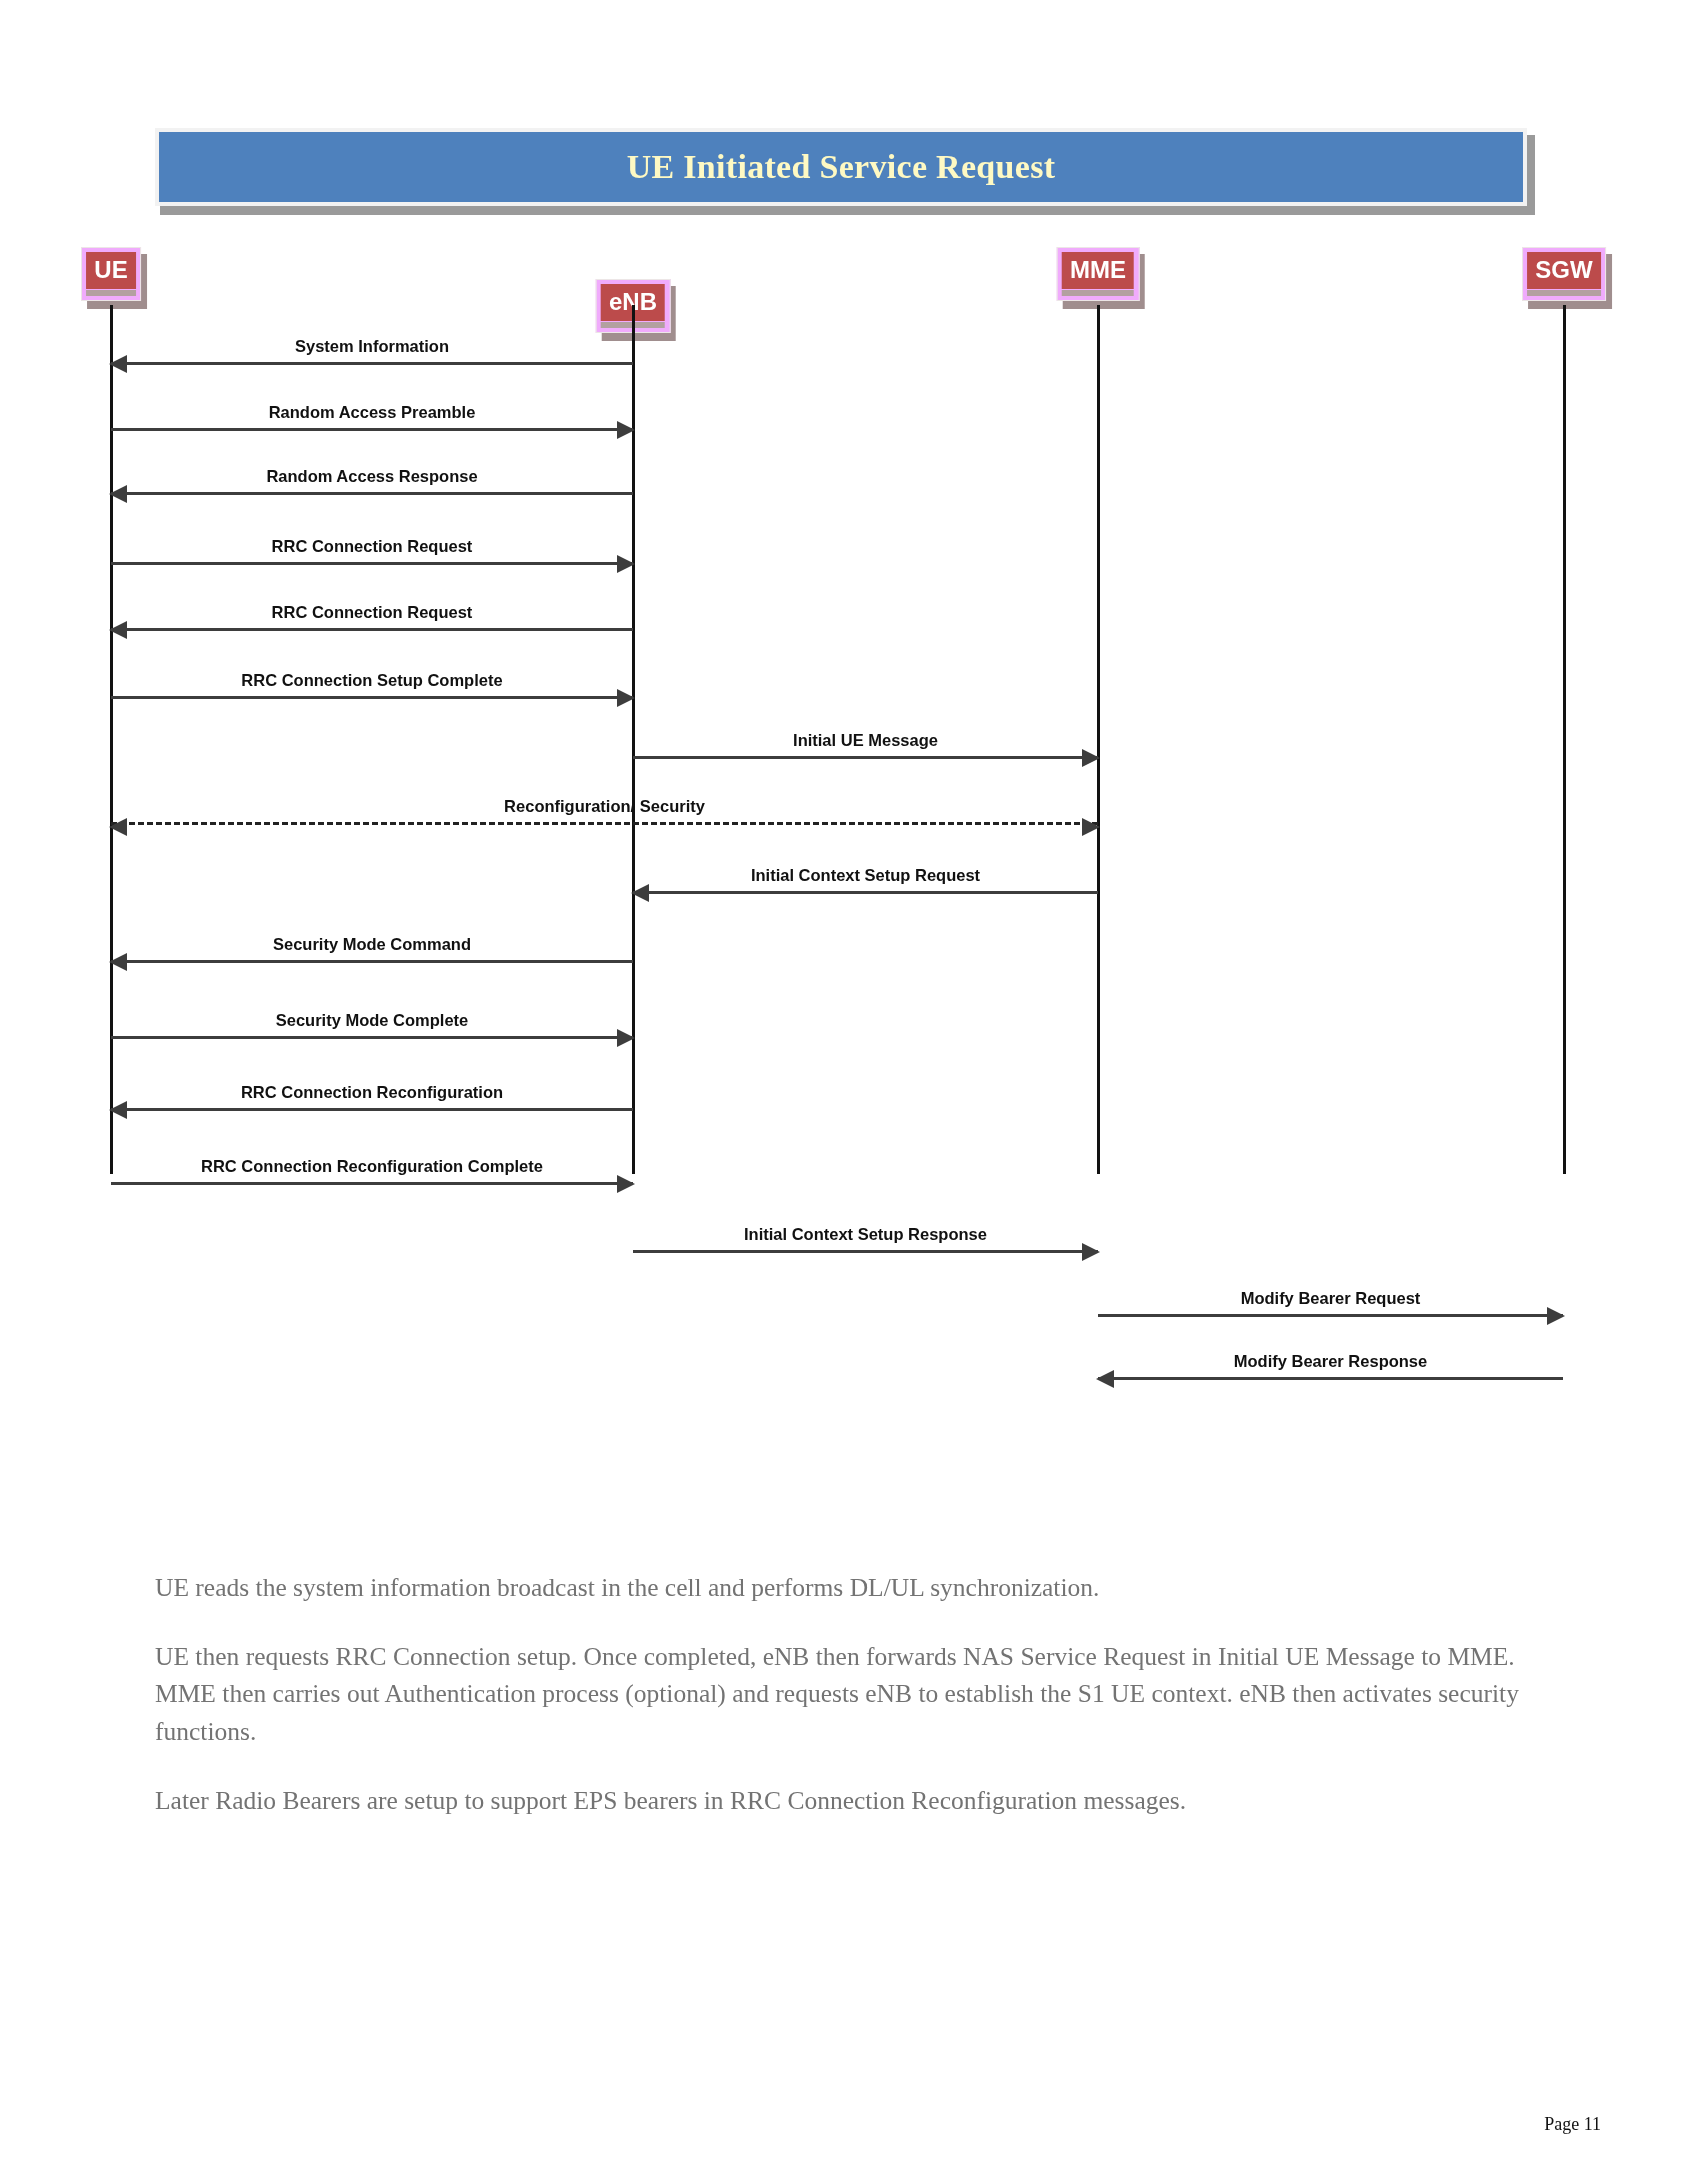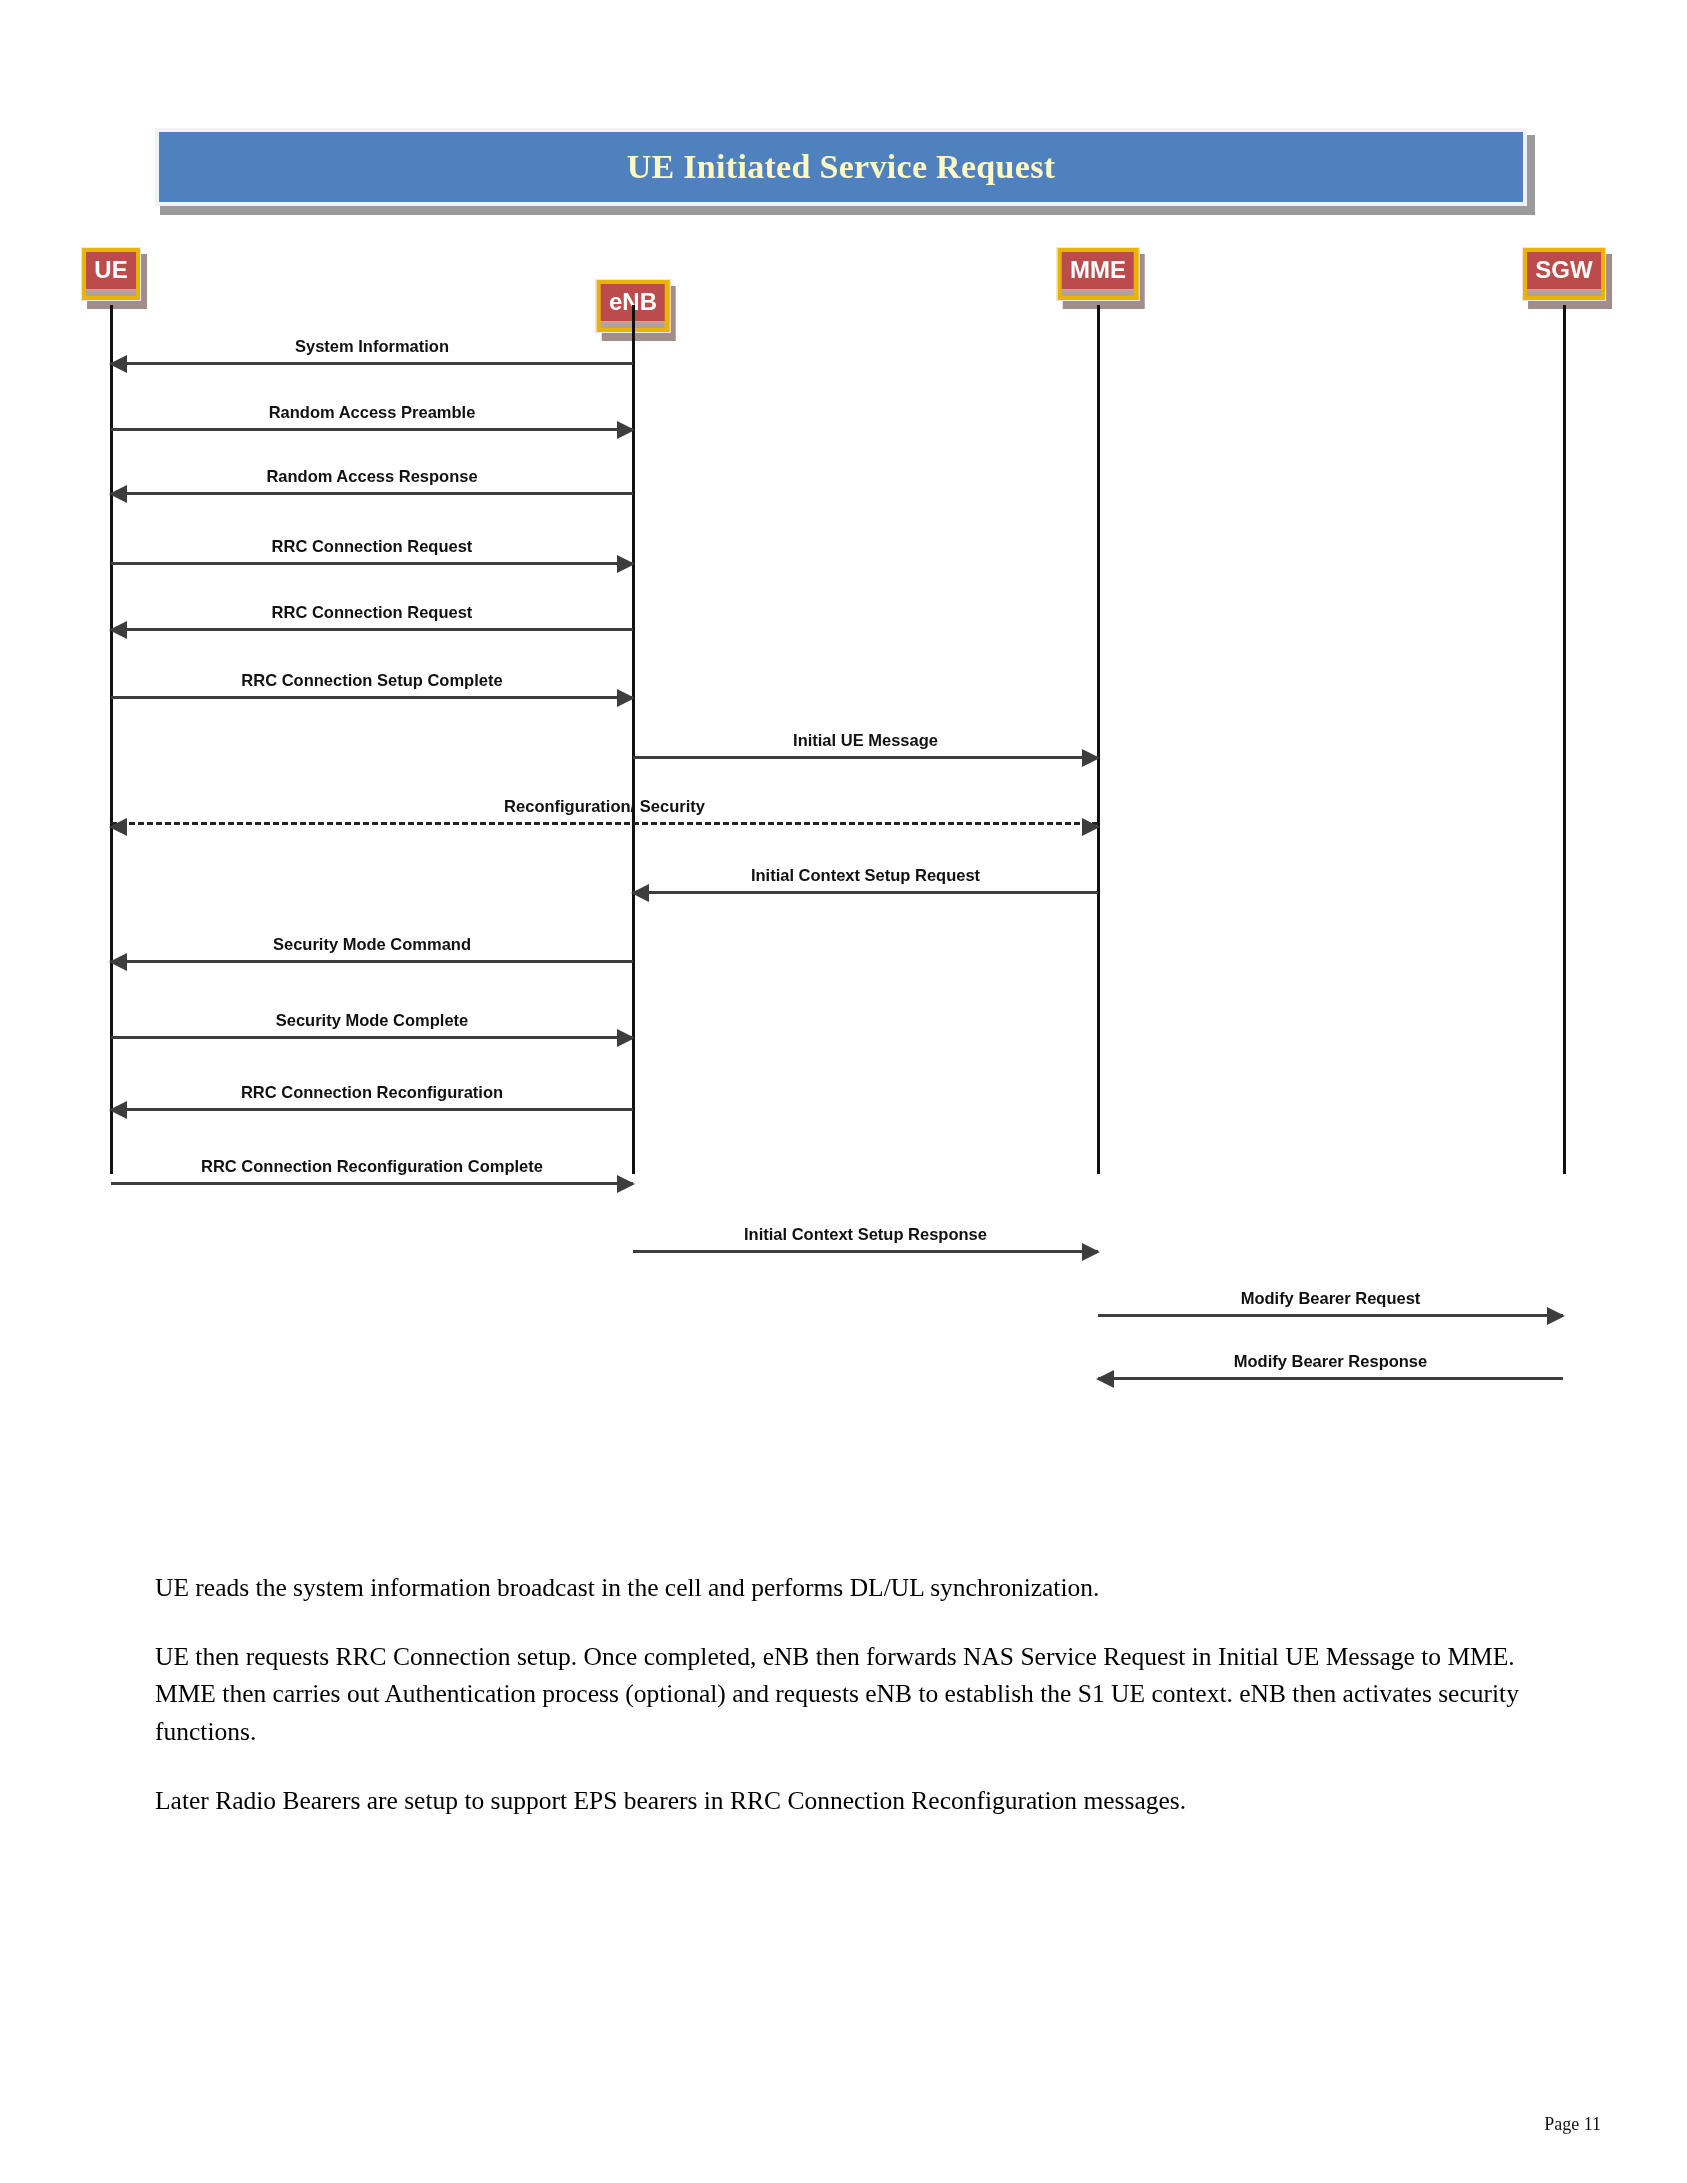--- a/index.html
+++ b/index.html
@@ -62,21 +62,21 @@
     transform: translateX(-50%);
   }
   .actor-shadow {
     position: absolute;
     left: 5.8px; top: 7.4px;
     width: 100%; height: 100%;
     background: #a08e8e;
   }
   .actor-frame {
     position: relative;
-    background: #eab308;
+    background: #f0abfc;
     padding: 4.1px;
     border: 0.8px solid #ece6e6;
   }
   .actor-box {
     position: relative;
     background: #bc4b4b;
     color: #ffffff;
     font-family: "Liberation Sans", sans-serif;
     font-weight: bold;
     font-size: 24px;
@@ -147,21 +147,21 @@
   
   #body-text {
     position: absolute;
     left: 155px; top: 1569px;
     width: 1401px;
   }
   .para {
     font-family: "Liberation Serif", serif;
     font-size: 25.5px;
     line-height: 1.48;
-    color: #000000;
+    color: #737373;
     margin: 0 0 31px 0;
     text-align: left;
   }
 
   
   #page-footer {
     position: absolute;
     right: 86px;
     bottom: 48px;
     font-family: Liberation Serif, serif;

